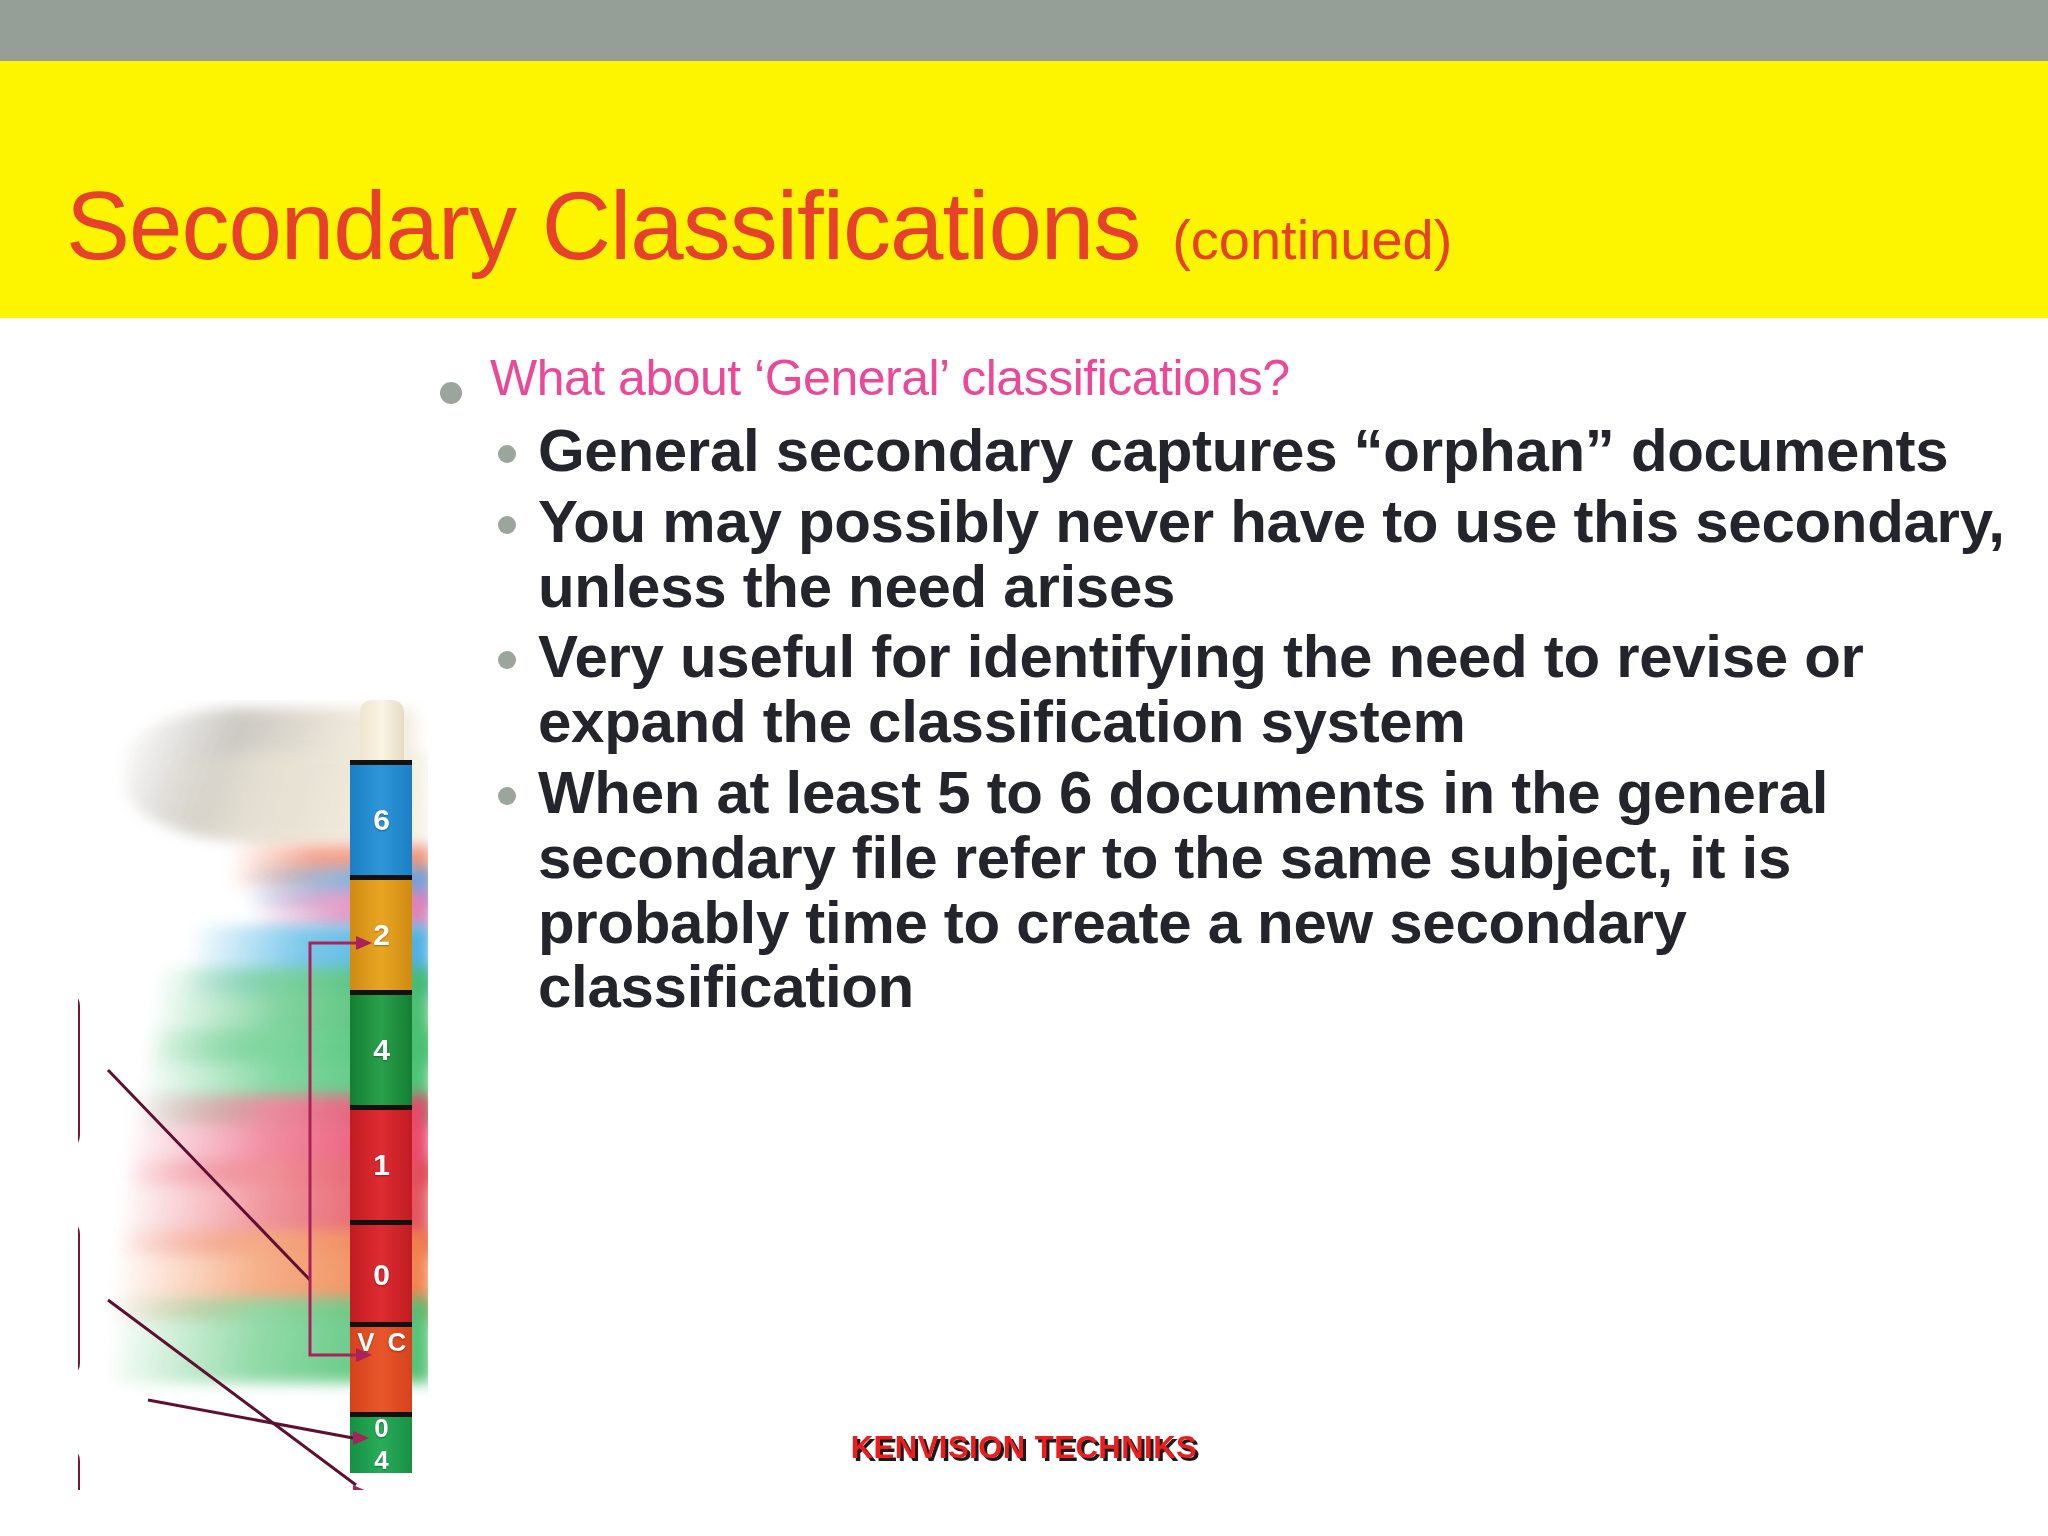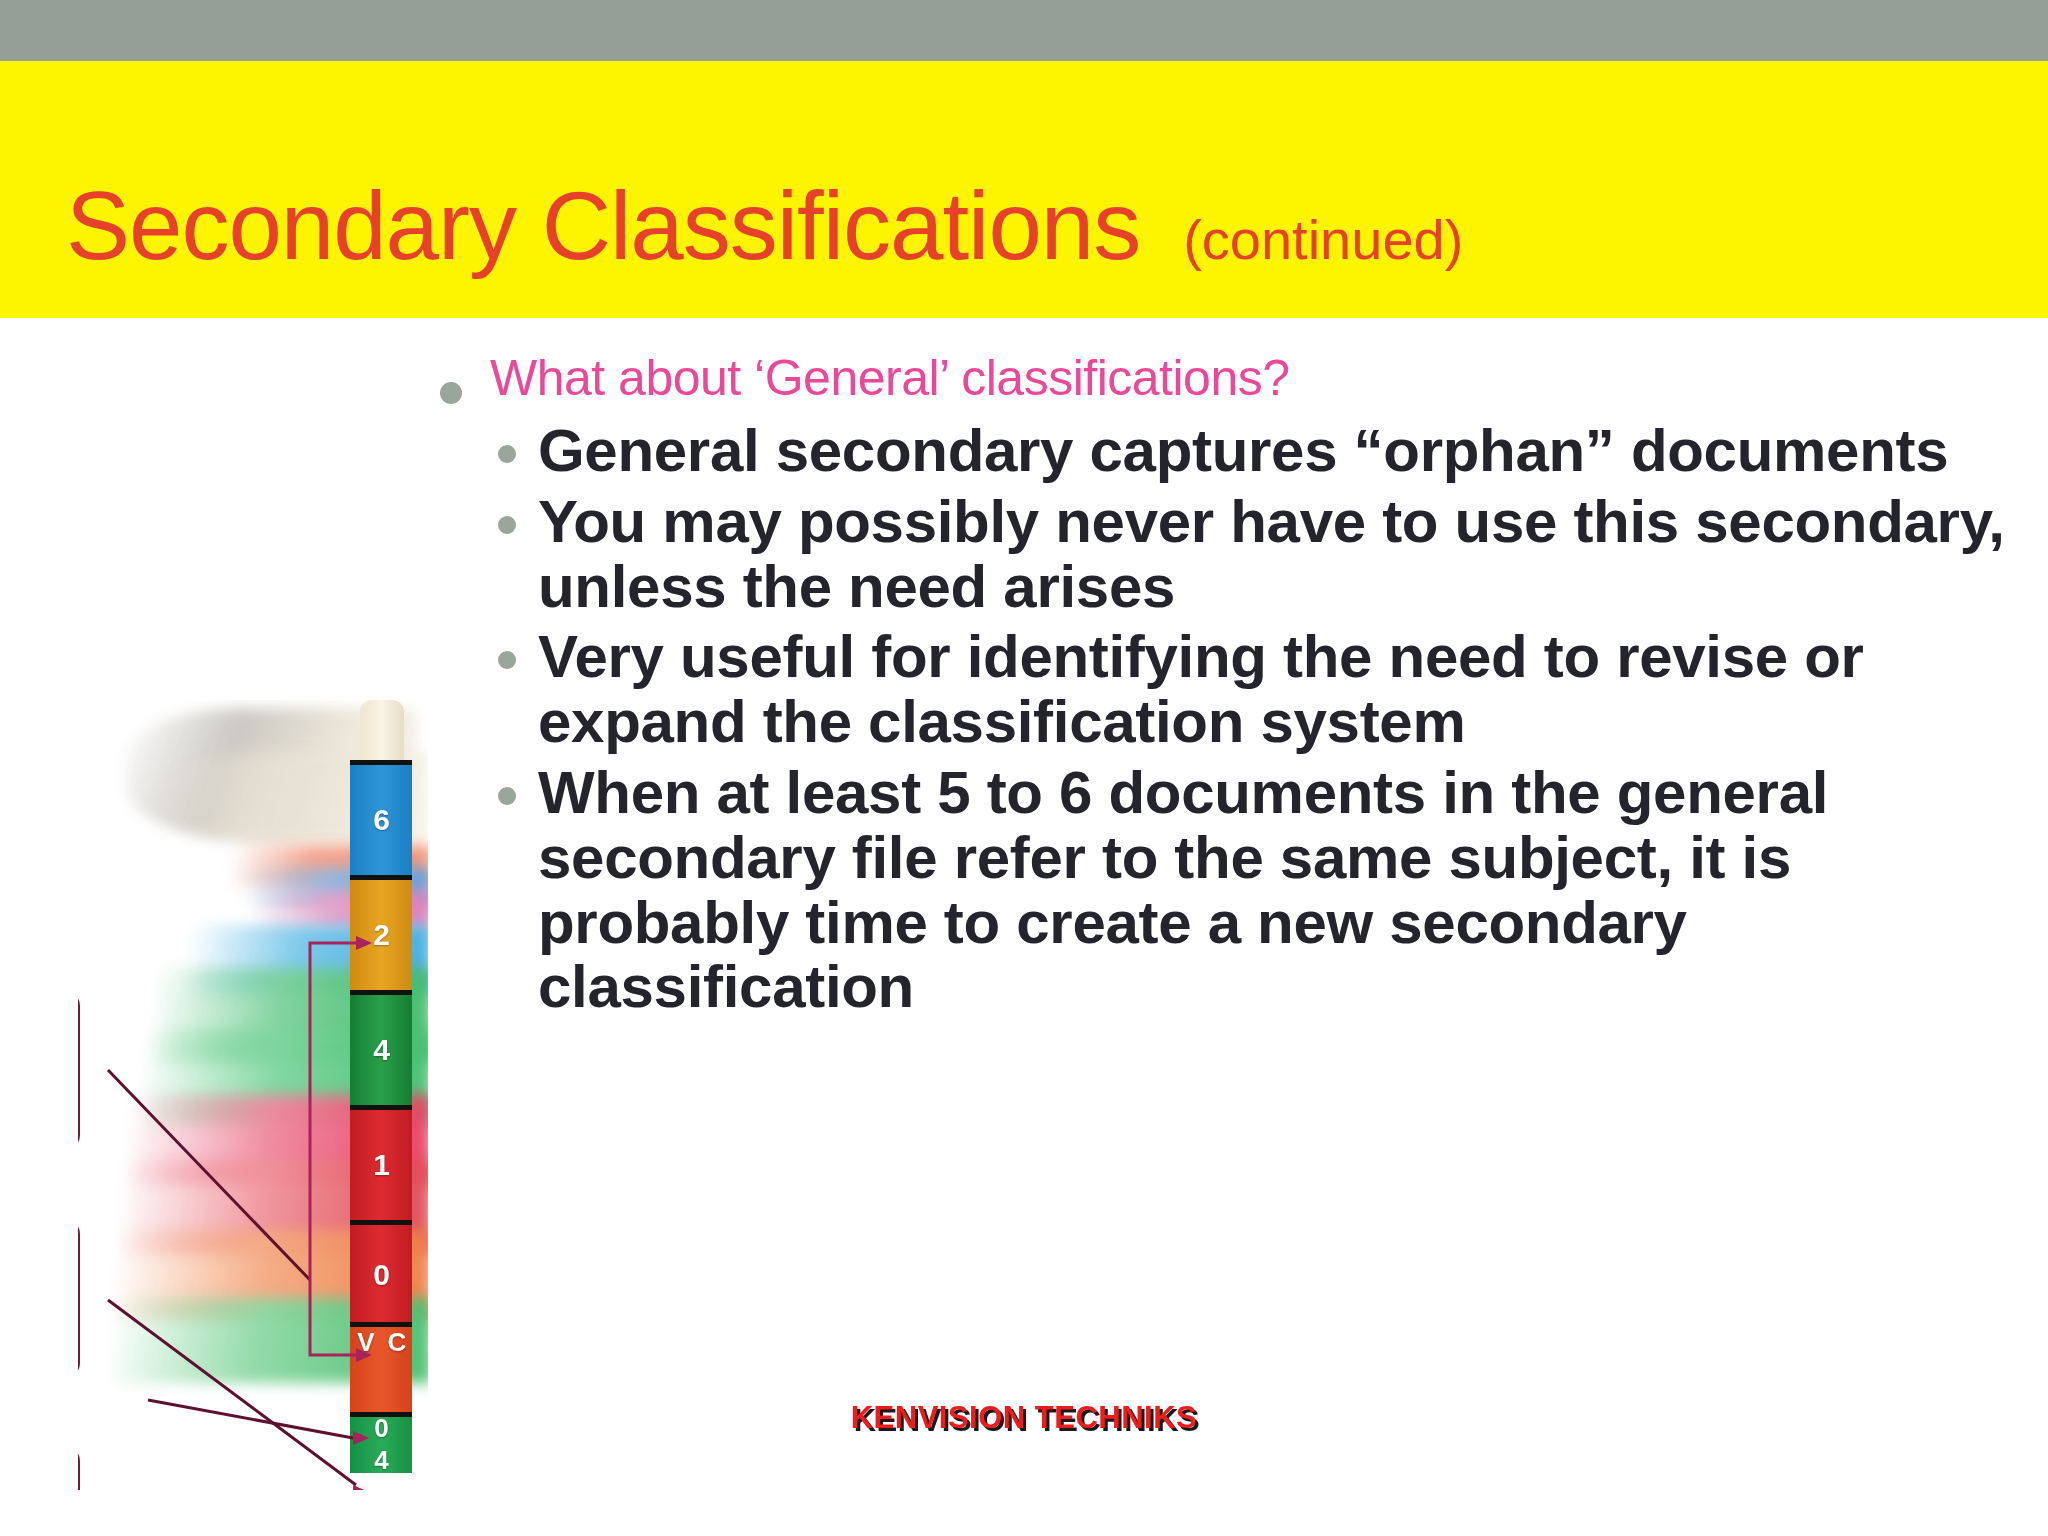--- a/index.html
+++ b/index.html
@@ -46,21 +46,21 @@
     font-weight: 400;
     letter-spacing: -1px;
     margin-left: 32px;
   }
   .title-cont {
     font-family: "Liberation Sans", sans-serif;
     font-size: 56px;
     line-height: 1;
     color: #e8412b;
     font-weight: 400;
-    margin-left: 43px;
+    margin-left: 32px;
   }
 
   
   .content {
     position: absolute;
     left: 440px;
     top: 352px;
     width: 1610px;
   }
 
@@ -106,21 +106,21 @@
     line-height: 1.08;
     color: #24242c;
     font-weight: 700;
     letter-spacing: -0.3px;
   }
 
   
   .footer {
     position: absolute;
     left: 0;
-    top: 1400px;
+    top: 1430px;
     width: 2048px;
     text-align: center;
     font-size: 31px;
     font-weight: bold;
     color: #ee1c1c;
     letter-spacing: 0.5px;
     text-shadow: 3px 3px 0 #1a1a1a;
   }
 
   

